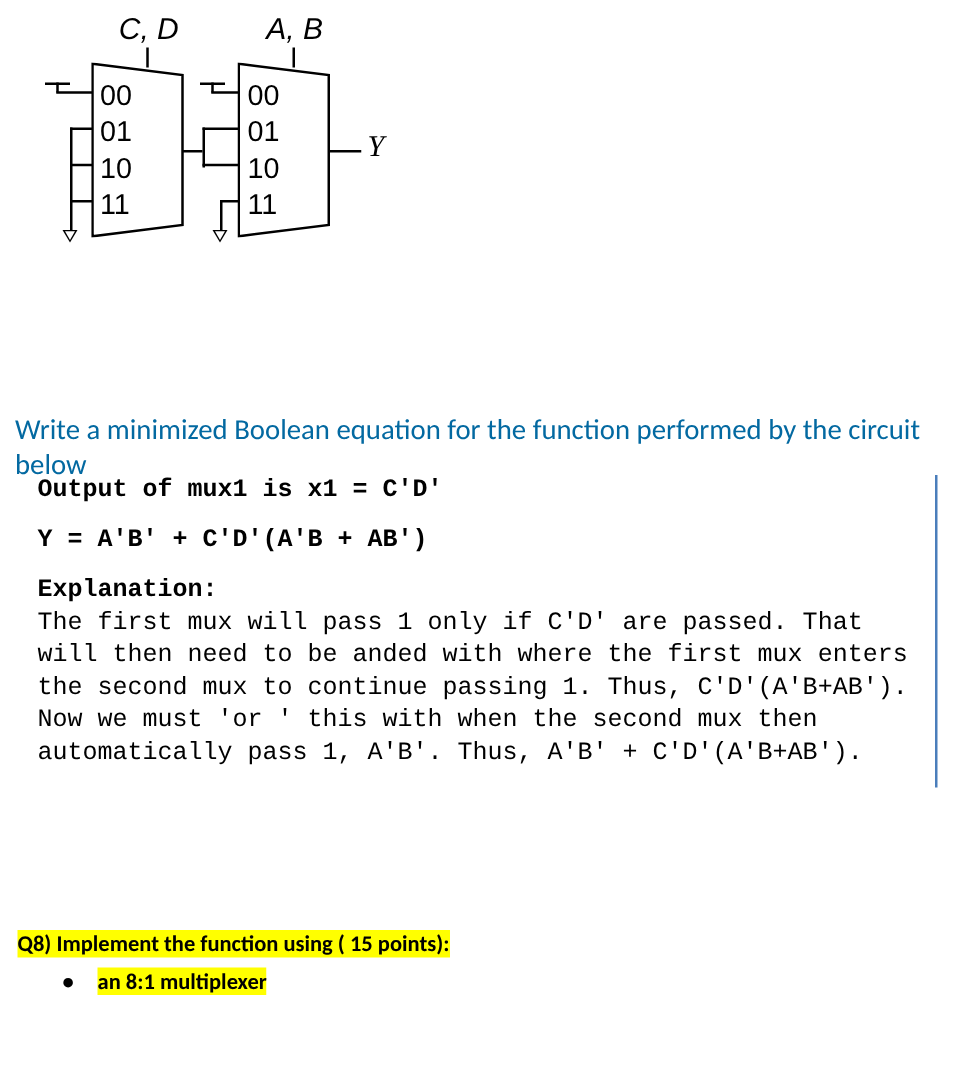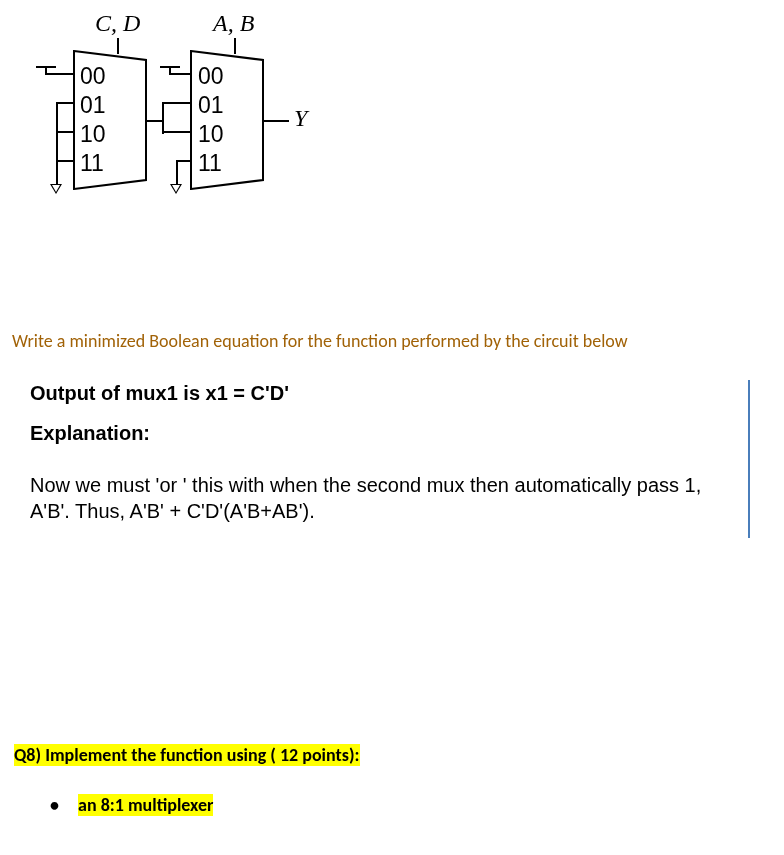--- a/index.html
+++ b/index.html
@@ -16,21 +16,21 @@
       position: absolute;
       top: 10px;
       left: 18px;
       width: 360px;
       height: 200px;
     }
     .select-label {
       position: absolute;
       font-style: italic;
       font-size: 24px;
-      font-family: Liberation Serif, serif;
+      font-family: Liberation Sans, sans-serif;
     }
     .mux {
       position: absolute;
       pointer-events: none;
     }
     .mux-path {
       fill: none;
       stroke: #000;
       stroke-width: 2;
     }
@@ -49,50 +49,50 @@
       position: absolute;
       background: #000;
     }
 
     
     .question-text {
       position: absolute;
       top: 330px;
       left: 12px;
       right: 12px;
-      color: #a16207;
-      font-size: 18px;
+      color: #0369a1;
+      font-size: 23px;
     }
     .answer-block {
       position: absolute;
       top: 380px;
       left: 30px;
       width: 720px;
-      font-family: Liberation Sans, sans-serif;
+      font-family: Liberation Mono, monospace;
       font-size: 20px;
       line-height: 1.3;
       color: #000;
       border-right: 2px solid #4a7ebb;
       padding-right: 4px;
     }
     .answer-block p { margin-bottom: 14px; }
     .bold { font-weight: bold; }
 
     .q8-block {
       position: absolute;
       top: 744px;
       left: 14px;
       width: 720px;
       font-family: Calibri, Arial, sans-serif;
       font-size: 18px;
       font-weight: bold;
       color: #000;
     }
     .hl { background: #ffff00; display: inline; }
-    .bullet-line { margin-top: 28px; margin-left: 36px; }
+    .bullet-line { margin-top: 8px; margin-left: 36px; }
     .bullet-dot { display:inline-block; width:24px; }
 
     
     .hwire { height:2px; }
     .vwire { width:2px; }
     .tri {
       position:absolute;
       width:0; height:0;
       border-left:6px solid transparent;
       border-right:6px solid transparent;
@@ -163,26 +163,27 @@
   <div class="tri-inner" style="top:175px;left:154px;"></div>
 
   <div class="line hwire" style="top:110px;left:245px;width:26px;"></div>
   <div class="output-y" style="top:95px;left:276px;">Y</div>
 </div>
 
 <div class="question-text">Write a minimized Boolean equation for the function performed by the circuit below</div>
 
 <div class="answer-block">
   <p class="bold">Output of mux1 is x1 = C'D'</p>
+  <p class="bold">Y = A'B' + C'D'(A'B + AB')</p>
   <p>
     <span class="bold">Explanation:</span><br>
-    <br>
+    <span>The first mux will pass  1 only if C'D' are passed. That will then need to be anded with where the first mux enters the second mux to continue passing  1. Thus, C'D'(A'B+AB').</span><br>
     <span>Now we must 'or ' this with when the second mux then automatically pass 1, A'B'. Thus, A'B' + C'D'(A'B+AB').</span>
   </p>
 </div>
 
 <div class="q8-block">
-  <span class="hl">Q8) Implement the function  using ( 12 points):</span>
+  <span class="hl">Q8) Implement the function  using ( 15 points):</span>
   <div class="bullet-line">
     <span class="bullet-dot">•</span>
     <span class="hl">an 8:1 multiplexer</span>
   </div>
 </div>
 
 </body></html>

